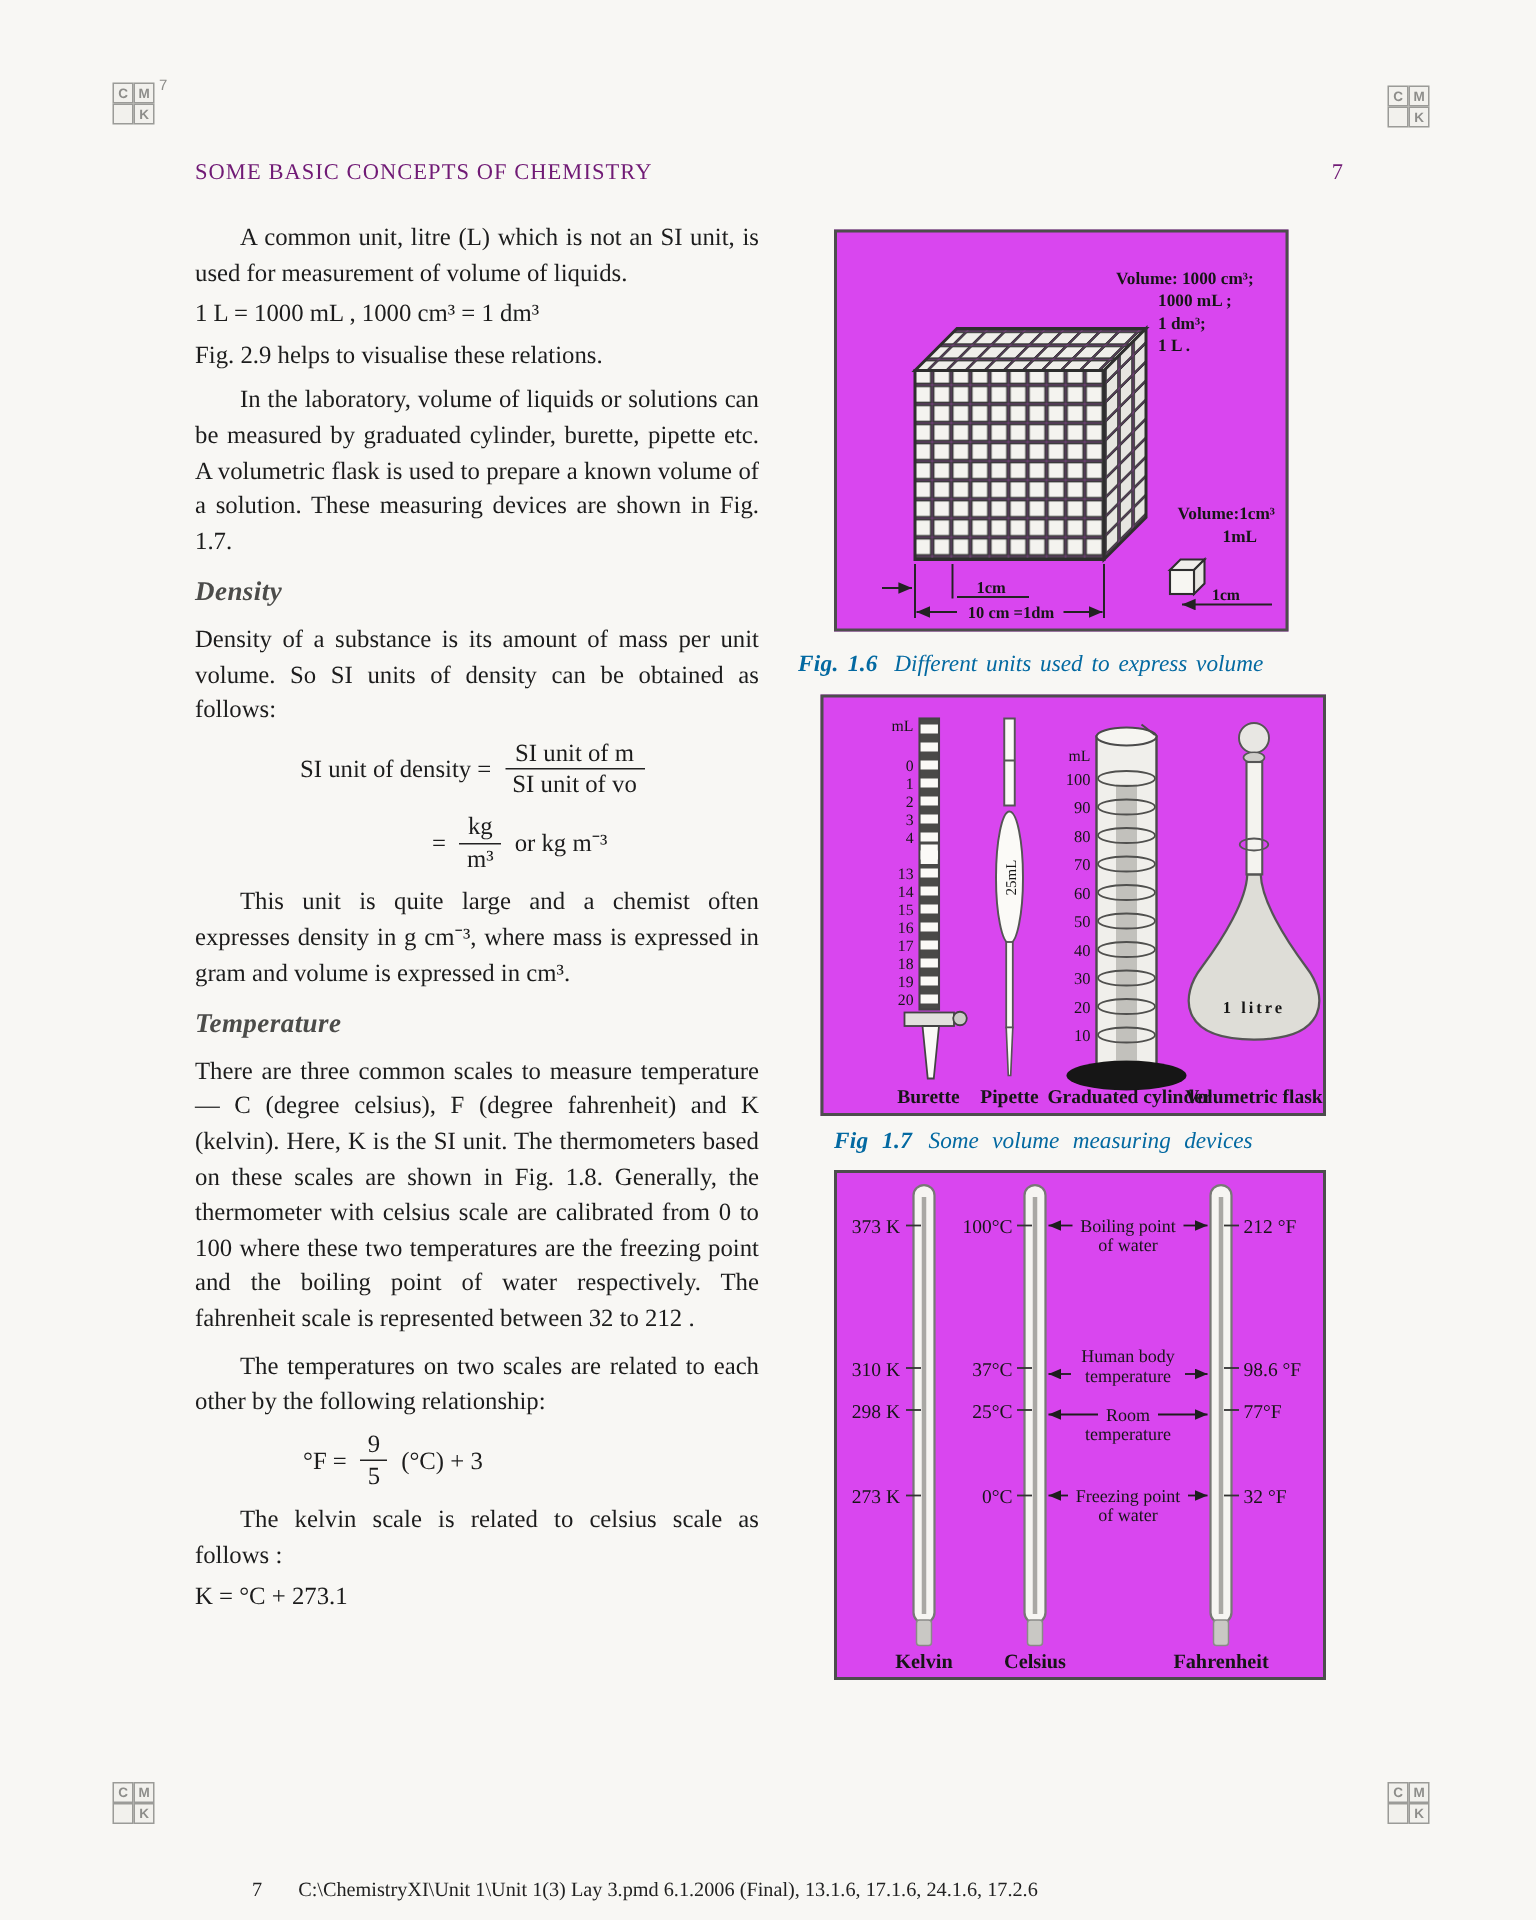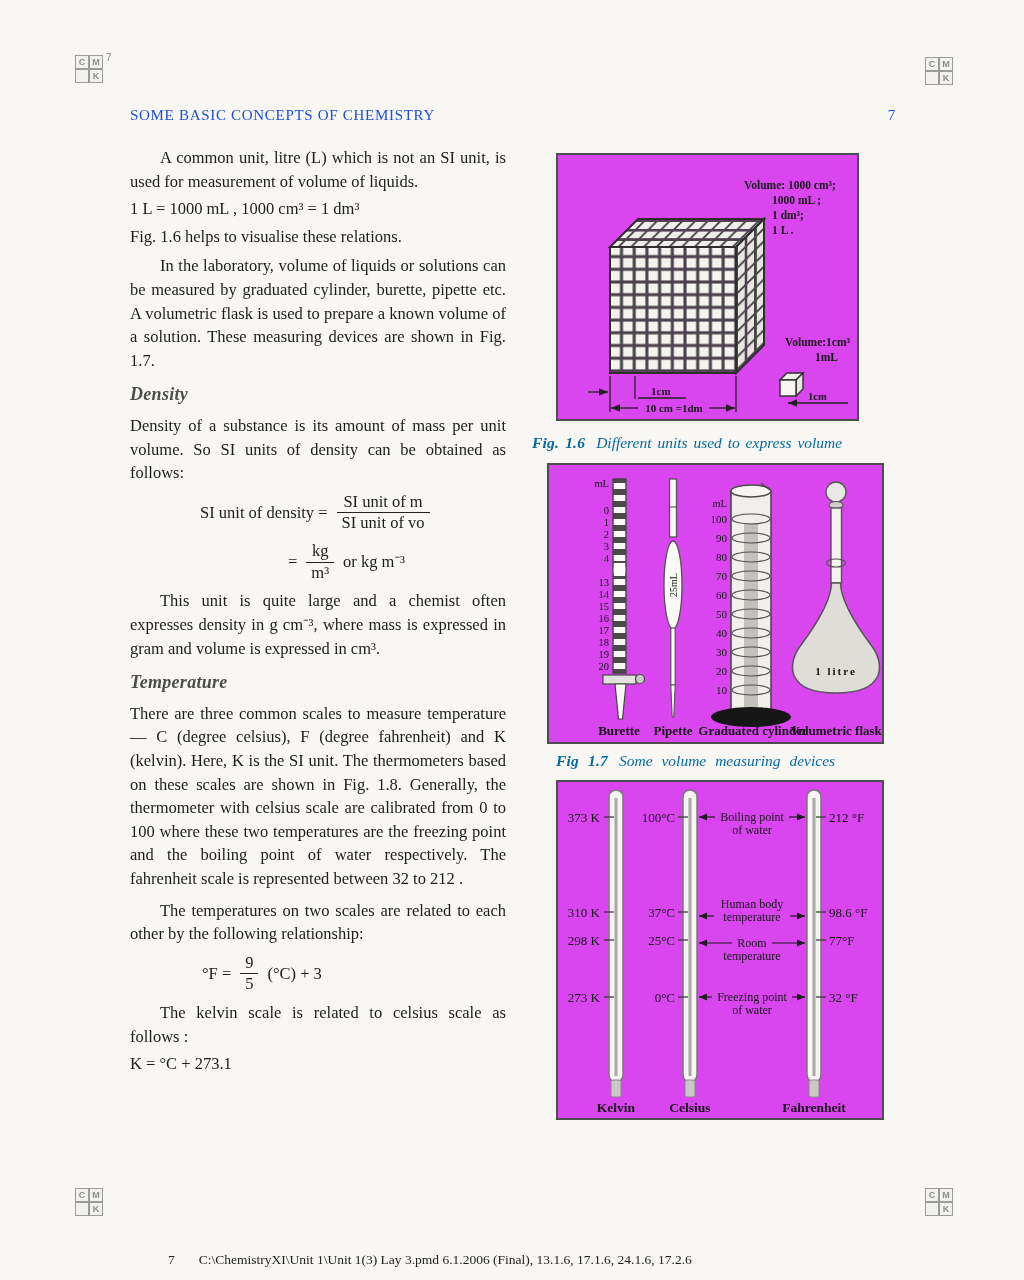--- a/index.html
+++ b/index.html
@@ -1,21 +1,21 @@
 <!DOCTYPE html>
 <html><head>
 <meta charset="utf-8">
 <style>
   html,body{margin:0;padding:0;background:#dcdcda;}
   .page{position:relative;width:1024px;height:1280px;background:#f8f7f4;
         font-family:"Liberation Serif",serif;color:#1c1c1c;overflow:hidden;}
 
   
   .header{position:absolute;left:130px;top:107px;width:766px;display:flex;
-          justify-content:space-between;font-size:15px;letter-spacing:.7px;color:#1d4ed8;}
+          justify-content:space-between;font-size:15px;letter-spacing:.7px;color:#701a75;}
 
   
   .regmark{position:absolute;width:28px;height:28px;display:grid;
            grid-template-columns:1fr 1fr;grid-template-rows:1fr 1fr;background:#f2f1ed;}
   .regmark .cell{border:1px solid #9b9b98;font:bold 9px "Liberation Sans",sans-serif;
                  color:#8d8d8a;display:flex;align-items:center;justify-content:center;}
   .rm-tl{left:75px;top:55px}.rm-tr{left:925px;top:57px}
   .rm-bl{left:75px;top:1188px}.rm-br{left:925px;top:1188px}
   .regsup{position:absolute;left:106px;top:52px;font:10px "Liberation Sans",sans-serif;color:#8d8d8a;}
 
@@ -86,21 +86,21 @@
   </div>
 
   <div class="header">
     <span>SOME BASIC CONCEPTS OF CHEMISTRY</span>
     <span>7</span>
   </div>
 
   <div class="leftcol">
     <p class="indent">A common unit, litre (L) which is not an SI unit, is used for measurement of volume of liquids.</p>
     <p class="eqline">1 L = 1000 mL ,  1000 cm³ = 1 dm³</p>
-    <p>Fig. 1.6 helps to visualise these relations.</p>
+    <p>Fig. 2.9 helps to visualise these relations.</p>
     <p class="indent" style="margin-top:6px">In the laboratory, volume of liquids or solutions can be measured by graduated cylinder, burette, pipette etc. A volumetric flask is used to prepare a known volume of a solution. These measuring devices are shown in Fig. 1.7.</p>
 
     <div class="subhead">Density</div>
     <p>Density of a substance is its amount of mass per unit volume. So SI units of density can be obtained as follows:</p>
     <div class="eqrow ml46">
       <span>SI unit of density =</span>
       <span class="frac">
         <span class="num">SI unit of m</span>
         <span class="den">SI unit of vo</span>
       </span>

